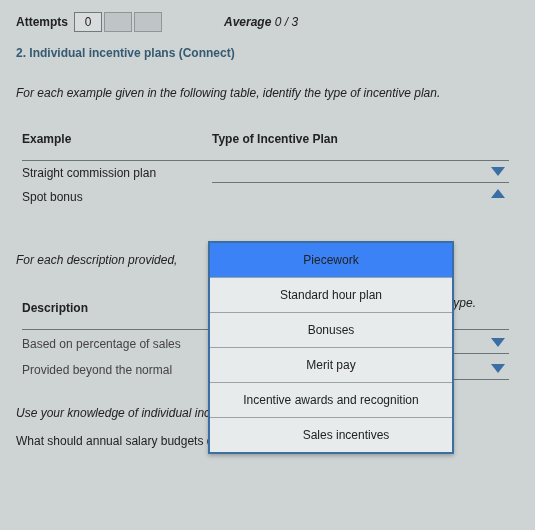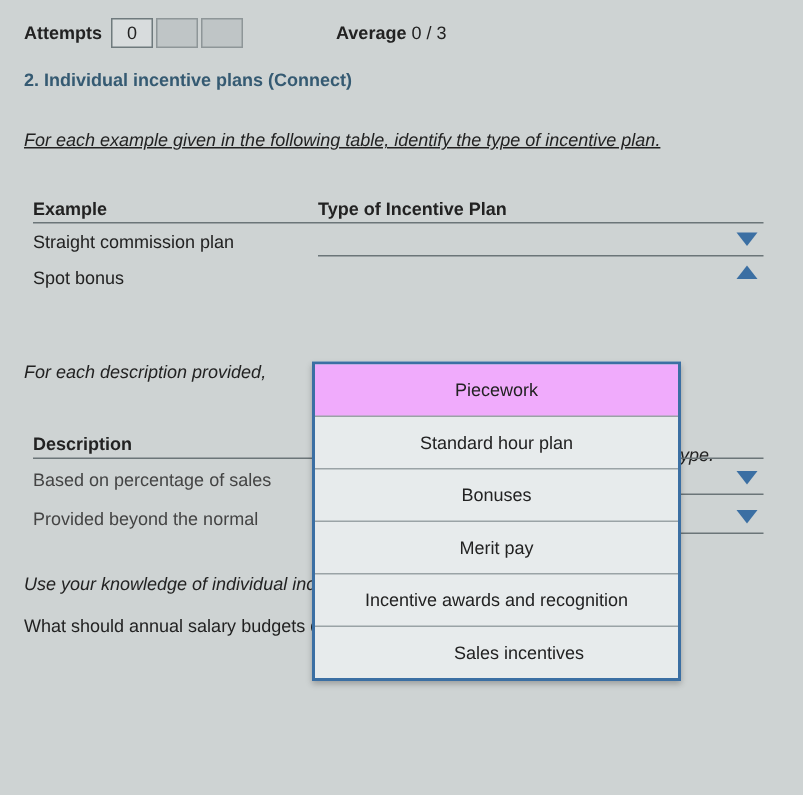--- a/index.html
+++ b/index.html
@@ -19,27 +19,27 @@
   .attempt-box {
     display: inline-block;
     width: 28px; height: 20px;
     background: #bfc5c6;
     border: 1px solid #8e9698;
     text-align: center;
     line-height: 18px;
     margin-right: 2px;
   }
   .attempt-box.first { background: #d8dcdd; border-color:#6f7a7d; }
-  .average-label { margin-left: 60px; font-weight: bold; }
+  .average-label { margin-left: 60px; font-weight: bold; font-style: italic; }
   .qtitle { font-weight: bold; color:#355a72; margin: 0 0 26px 0; }
-  .instr { font-style: italic; margin-bottom: 32px; text-decoration: underline; }
+  .instr { font-style: italic; margin-bottom: 32px; }
   .instr2 { font-style: italic; margin: 10px 0 18px 0; }
 
   .tbl { width: 96%; margin-left: 6px; position: relative; }
-  .hdr { display:flex; border-bottom: 1px solid #6b7578; padding-bottom:2px; }
+  .hdr { display:flex; border-bottom: 1px solid #6b7578; padding-bottom:14px; }
   .col1 { width: 190px; font-weight: bold; }
   .col2 { flex:1; font-weight: bold; }
   .row { display:flex; align-items:center; height:24px;justify-content:space-between; }
   .cell1 { width:190px; }
   .dropdown-field {
     flex:1;
     border-bottom:1px solid #6b7578;
     height:20px;
     position:relative;
   }
@@ -80,21 +80,21 @@
     z-index: 50;
     box-shadow: 0 2px 4px rgba(0,0,0,.25);
   }
   .menu-item {
     text-align:center;
     padding: 10px 4px;
     border-bottom: 1px solid #9aa3a6;
     font-size: 12px;
     color:#222;
   }
-  .menu-item.first { background:#f0abfc; }
+  .menu-item.first { background:#3b82f6; }
   .menu-item:last-child { border-bottom:none;padding-left:34px; }
 
   .tail-text {
     position:absolute;
     left: 440px;
     top: 296px;
     font-style:italic;
   }
 
   .bottom-instr { font-style: italic; margin-top: 24px; }

